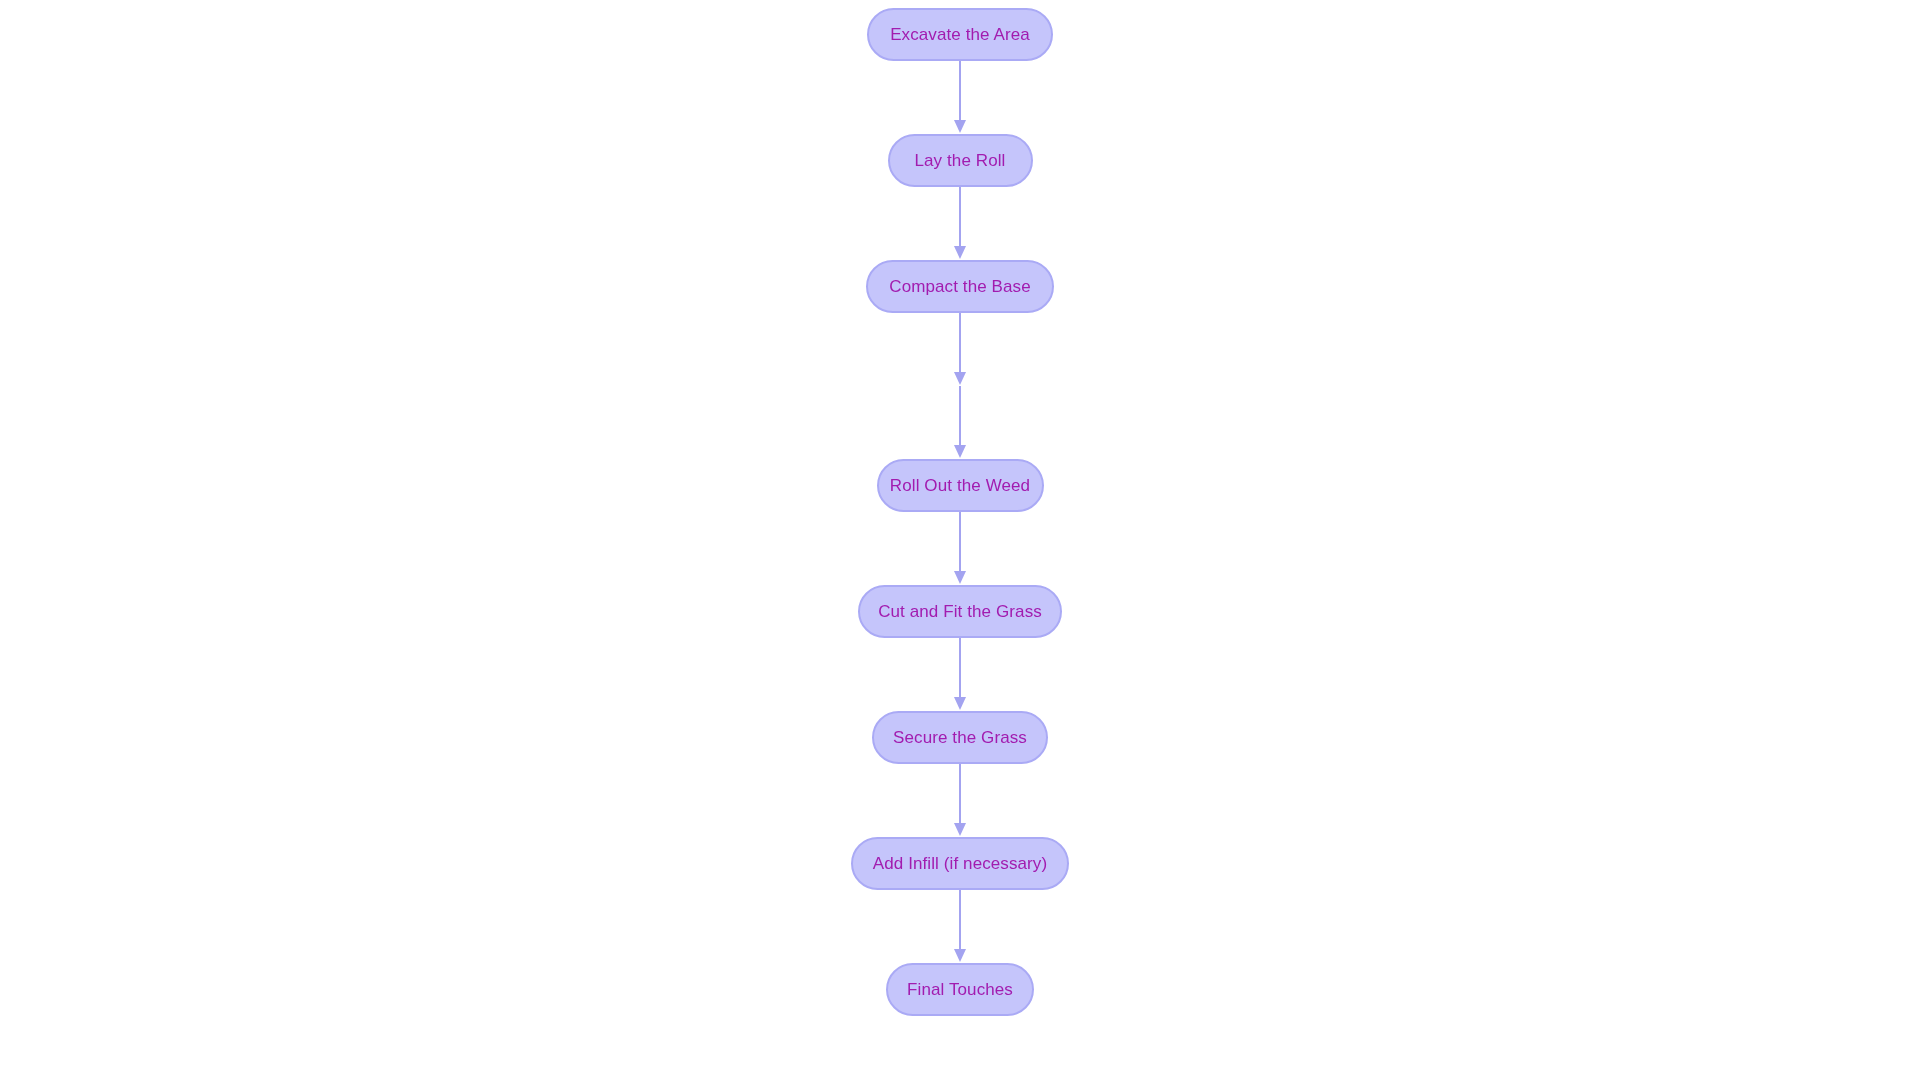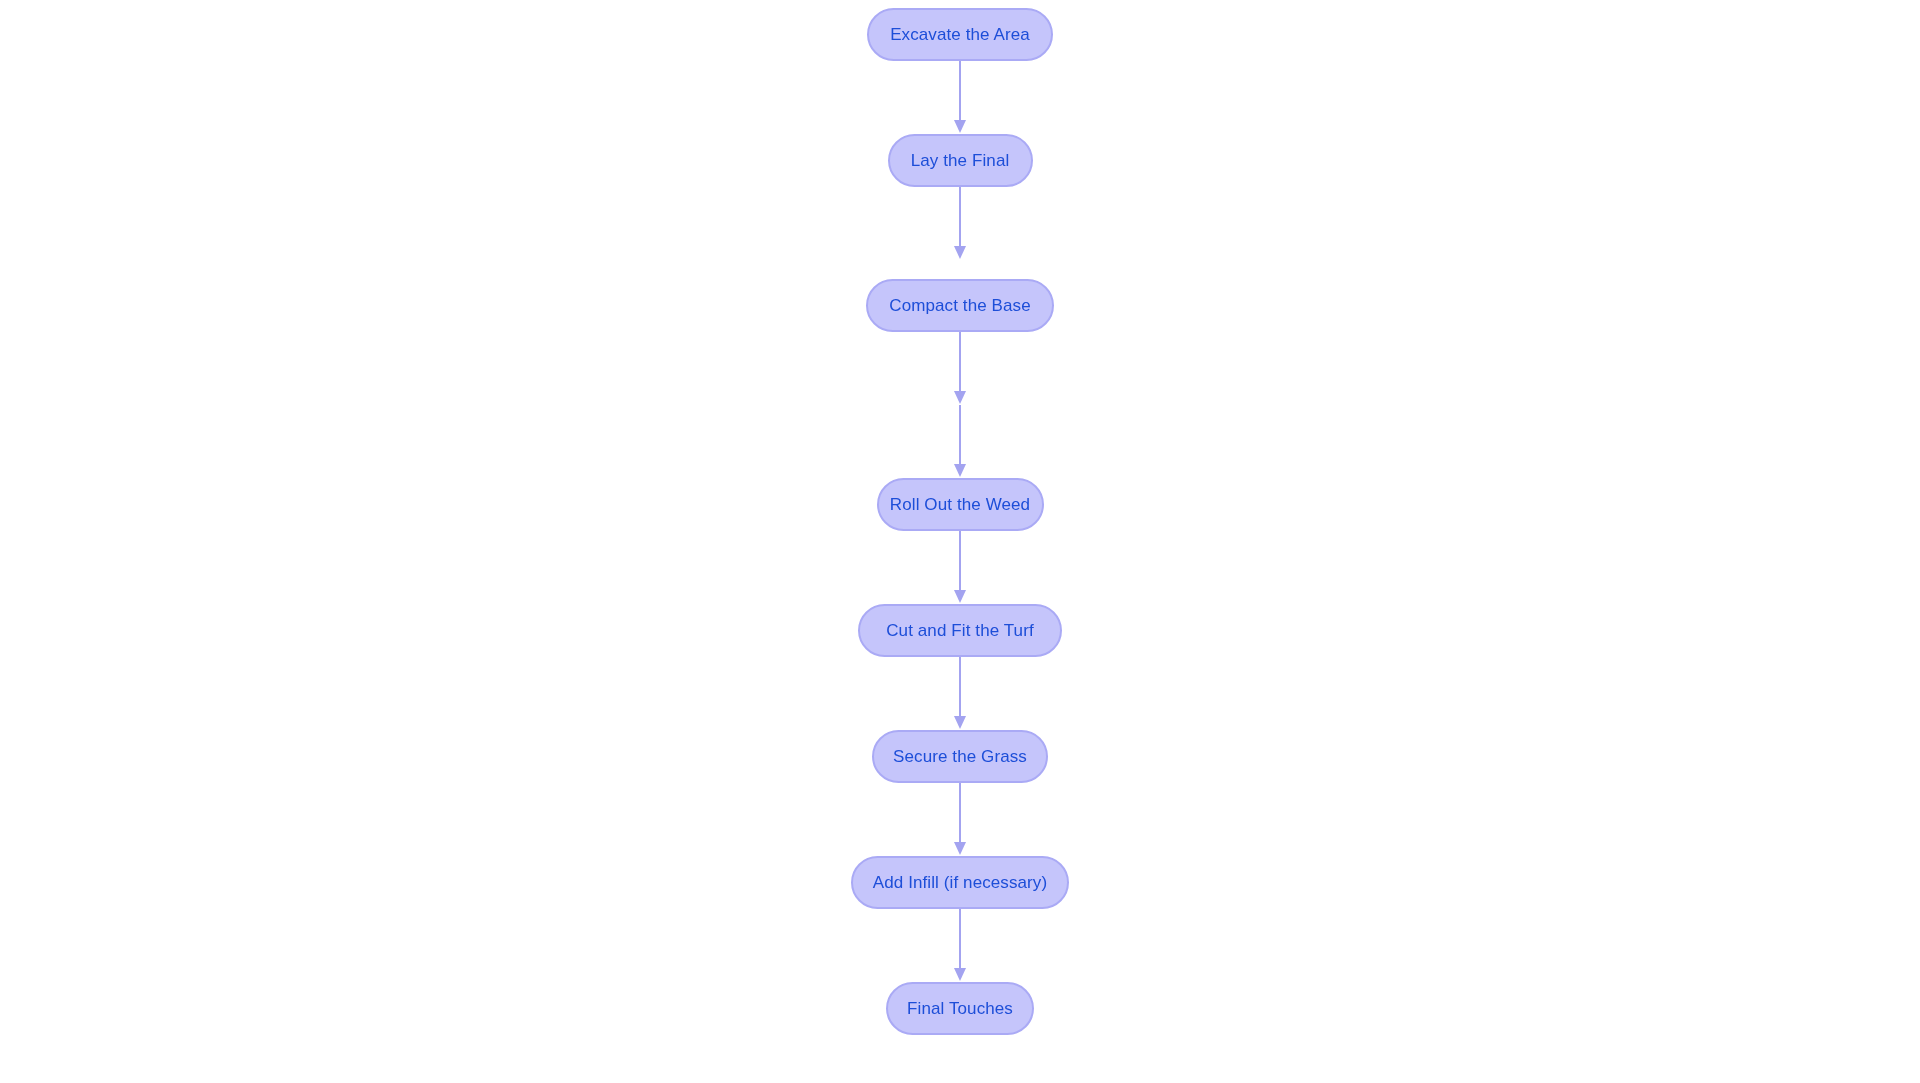--- a/index.html
+++ b/index.html
@@ -35,21 +35,21 @@
 
   .flow-node {
     box-sizing: border-box;
     height: 53px;
     display: flex;
     align-items: center;
     justify-content: center;
     background: #c5c5fb;
     border: 2px solid #aaaaf5;
     border-radius: 999px;
-    color: #1d4ed8;
+    color: #a21caf;
     font-size: 17px;
     font-weight: 400;
     letter-spacing: 0.1px;
     white-space: nowrap;
     padding: 0 26px;
     user-select: none;
   }
 
   .flow-node-label {
     display: block;
@@ -65,21 +65,21 @@
   }
 
   .flow-connector svg {
     display: block;
     overflow: visible;
   }
 
   
   .w-excavate        { width: 186px; }
   .w-lay-base        { width: 145px; }
-  .w-compact-base    { width: 188px; margin-top: 19px; }
+  .w-compact-base    { width: 188px; }
   .w-weed-barrier    { width: 220px; }
   .w-roll-turf       { width: 167px; }
   .w-cut-fit-grass   { width: 204px; }
   .w-secure-grass    { width: 176px; }
   .w-add-infill      { width: 218px; text-align: center; }
   .w-final-touches   { width: 148px; text-align: right; }
 
   .spacer-top { height: 8px; flex: none; }
 </style>
 </head>
@@ -95,21 +95,21 @@
     </div>
 
     <div class="flow-connector">
       <svg width="20" height="73" viewBox="0 0 20 73" aria-hidden="true">
         <line x1="10" y1="0" x2="10" y2="62" stroke="#a3a3f0" stroke-width="2"></line>
         <polygon points="10,72 4,59 16,59" fill="#a3a3f0"></polygon>
       </svg>
     </div>
 
     <div class="flow-node w-lay-base">
-      <span class="flow-node-label">Lay the Final</span>
+      <span class="flow-node-label">Lay the Roll</span>
     </div>
 
     <div class="flow-connector">
       <svg width="20" height="73" viewBox="0 0 20 73" aria-hidden="true">
         <line x1="10" y1="0" x2="10" y2="62" stroke="#a3a3f0" stroke-width="2"></line>
         <polygon points="10,72 4,59 16,59" fill="#a3a3f0"></polygon>
       </svg>
     </div>
 
     <div class="flow-node w-compact-base">
@@ -136,21 +136,21 @@
     </div>
 
     <div class="flow-connector">
       <svg width="20" height="73" viewBox="0 0 20 73" aria-hidden="true">
         <line x1="10" y1="0" x2="10" y2="62" stroke="#a3a3f0" stroke-width="2"></line>
         <polygon points="10,72 4,59 16,59" fill="#a3a3f0"></polygon>
       </svg>
     </div>
 
     <div class="flow-node w-cut-fit-grass">
-      <span class="flow-node-label">Cut and Fit the Turf</span>
+      <span class="flow-node-label">Cut and Fit the Grass</span>
     </div>
 
     <div class="flow-connector">
       <svg width="20" height="73" viewBox="0 0 20 73" aria-hidden="true">
         <line x1="10" y1="0" x2="10" y2="62" stroke="#a3a3f0" stroke-width="2"></line>
         <polygon points="10,72 4,59 16,59" fill="#a3a3f0"></polygon>
       </svg>
     </div>
 
     <div class="flow-node w-secure-grass">

